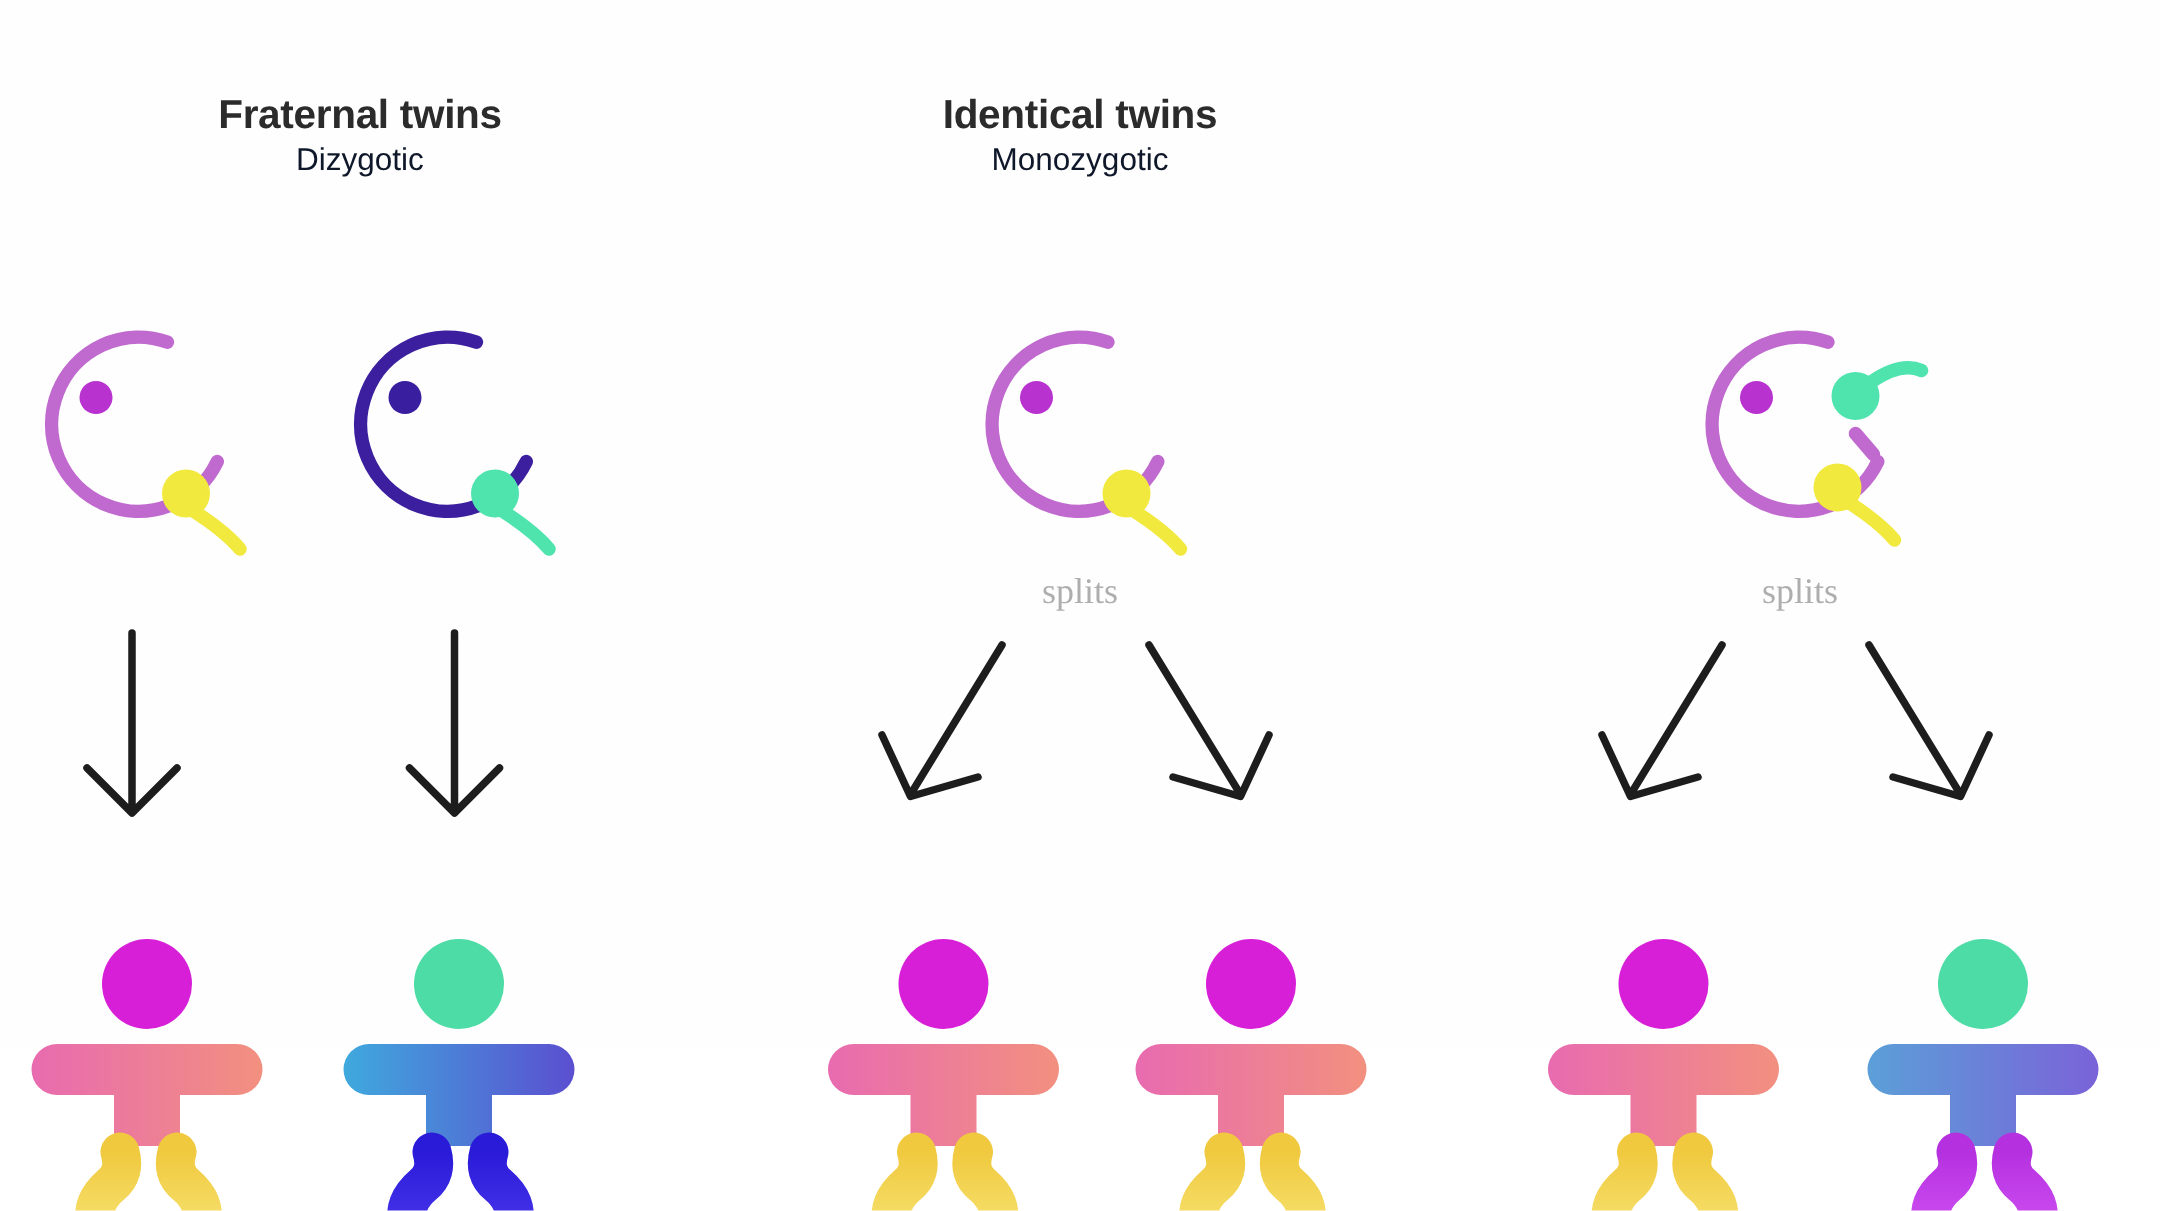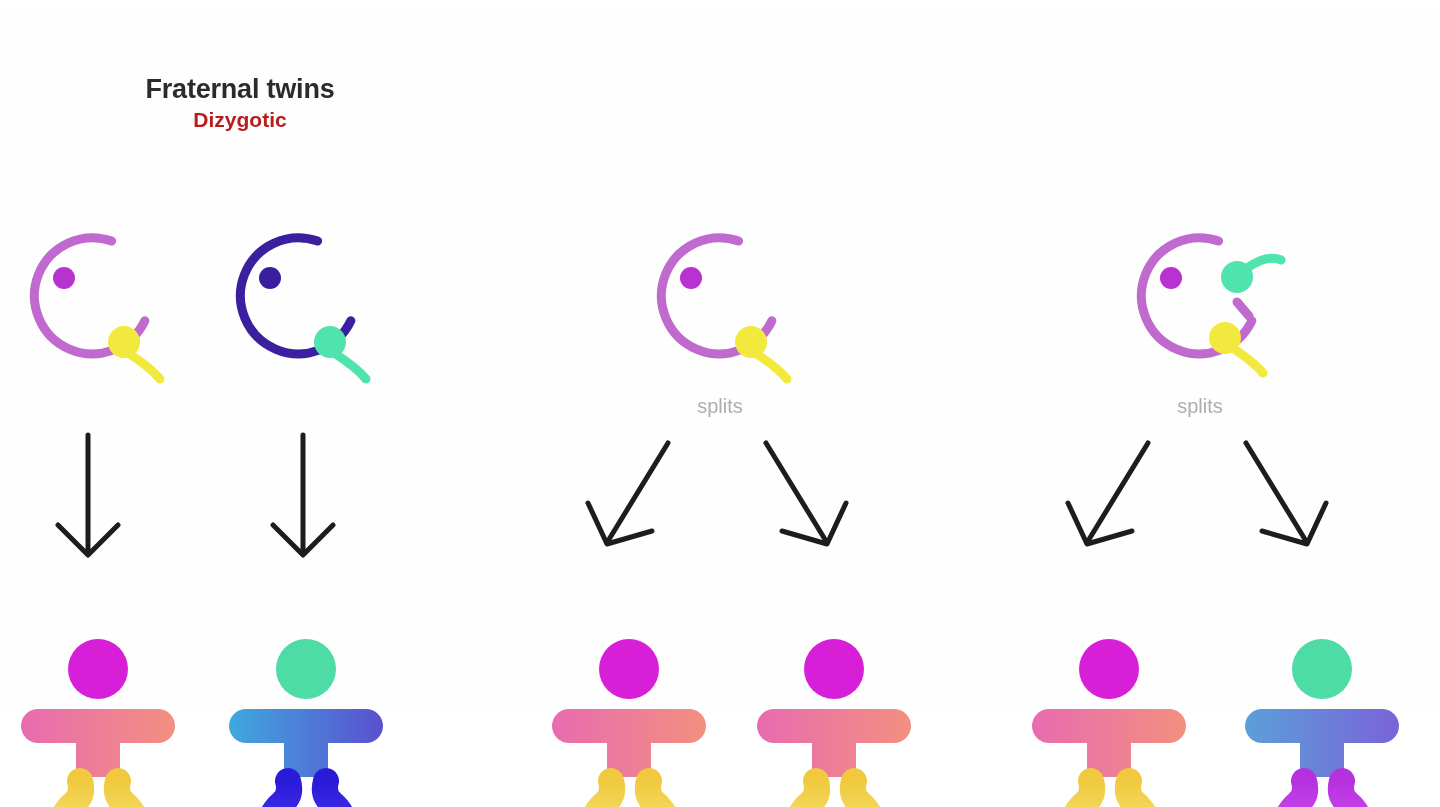--- a/index.html
+++ b/index.html
@@ -13,21 +13,20 @@
     font-family: "Liberation Sans", sans-serif;
     overflow: hidden;
     position: relative;
   }
 
   #board {
     position: relative;
     width: 1440px;
     height: 698px;
     background: #fefefe;
-    margin-top: 13px;
   }
 
   .column {
     position: absolute;
     top: 0;
     height: 807px;
   }
 
   
   .heading-block {
@@ -41,32 +40,33 @@
     font-size: 27px;
     font-weight: bold;
     color: #2b2b2b;
     letter-spacing: -0.2px;
     line-height: 1.05;
     white-space: nowrap;
   }
   .subtitle {
     margin-top: 6px;
     font-size: 21px;
-    font-weight: bold;
-    color: #b91c1c;
+    font-weight: normal;
+    color: #0f172a;
     line-height: 1.05;
     white-space: nowrap;
   }
 
   
   .splits-label {
     position: absolute;
-    font-size: 20px;
+    font-size: 24px;
     color: #aeaeae;
     white-space: nowrap;
+    font-family: Liberation Serif, serif;
   }
 
   
   .art {
     position: absolute;
   }
   .art svg { display: block; overflow: visible; }
 </style>
 </head>
 <body>
@@ -143,20 +143,24 @@
         <circle cx="84" cy="38" r="30" fill="#4ddba6"></circle>
         <path d="M 24 78 h 120 a 12 12 0 0 1 0 34 h -38 v 34 h -44 v -34 h -38 a 12 12 0 0 1 0 -34 z" fill="url(#g-body-blue-1)"></path>
         <path d="M 66 150 q 4 14 -6 22 q -14 12 -10 26 q 4 14 18 16" fill="none" stroke="url(#g-legs-b-1)" stroke-width="26" stroke-linecap="round" stroke-linejoin="round"></path>
         <path d="M 104 150 q -4 14 6 22 q 14 12 10 26 q -4 14 -18 16" fill="none" stroke="url(#g-legs-b-1)" stroke-width="26" stroke-linecap="round" stroke-linejoin="round"></path>
       </svg>
     </div>
   </div>
 
   <div class="column" style="left:480px; width:480px;">
 
+    <div class="heading-block">
+      <div class="title">Identical twins</div>
+      <div class="subtitle">Monozygotic</div>
+    </div>
 
     <div class="art" style="left:155px; top:205px;">
       <svg width="190" height="175" viewBox="0 0 190 175">
         <path d="M 125 122 A 58 58 0 1 1 118 36" fill="none" stroke="#c069cf" stroke-width="9" stroke-linecap="round" transform="rotate(-18 70 75)"></path>
         <circle cx="56" cy="60" r="11" fill="#b832cf"></circle>
         <path d="M 120 135 q 22 14 32 26" fill="none" stroke="#f2e93f" stroke-width="9" stroke-linecap="round"></path>
         <circle cx="116" cy="124" r="16" fill="#f2e93f"></circle>
       </svg>
     </div>
 

